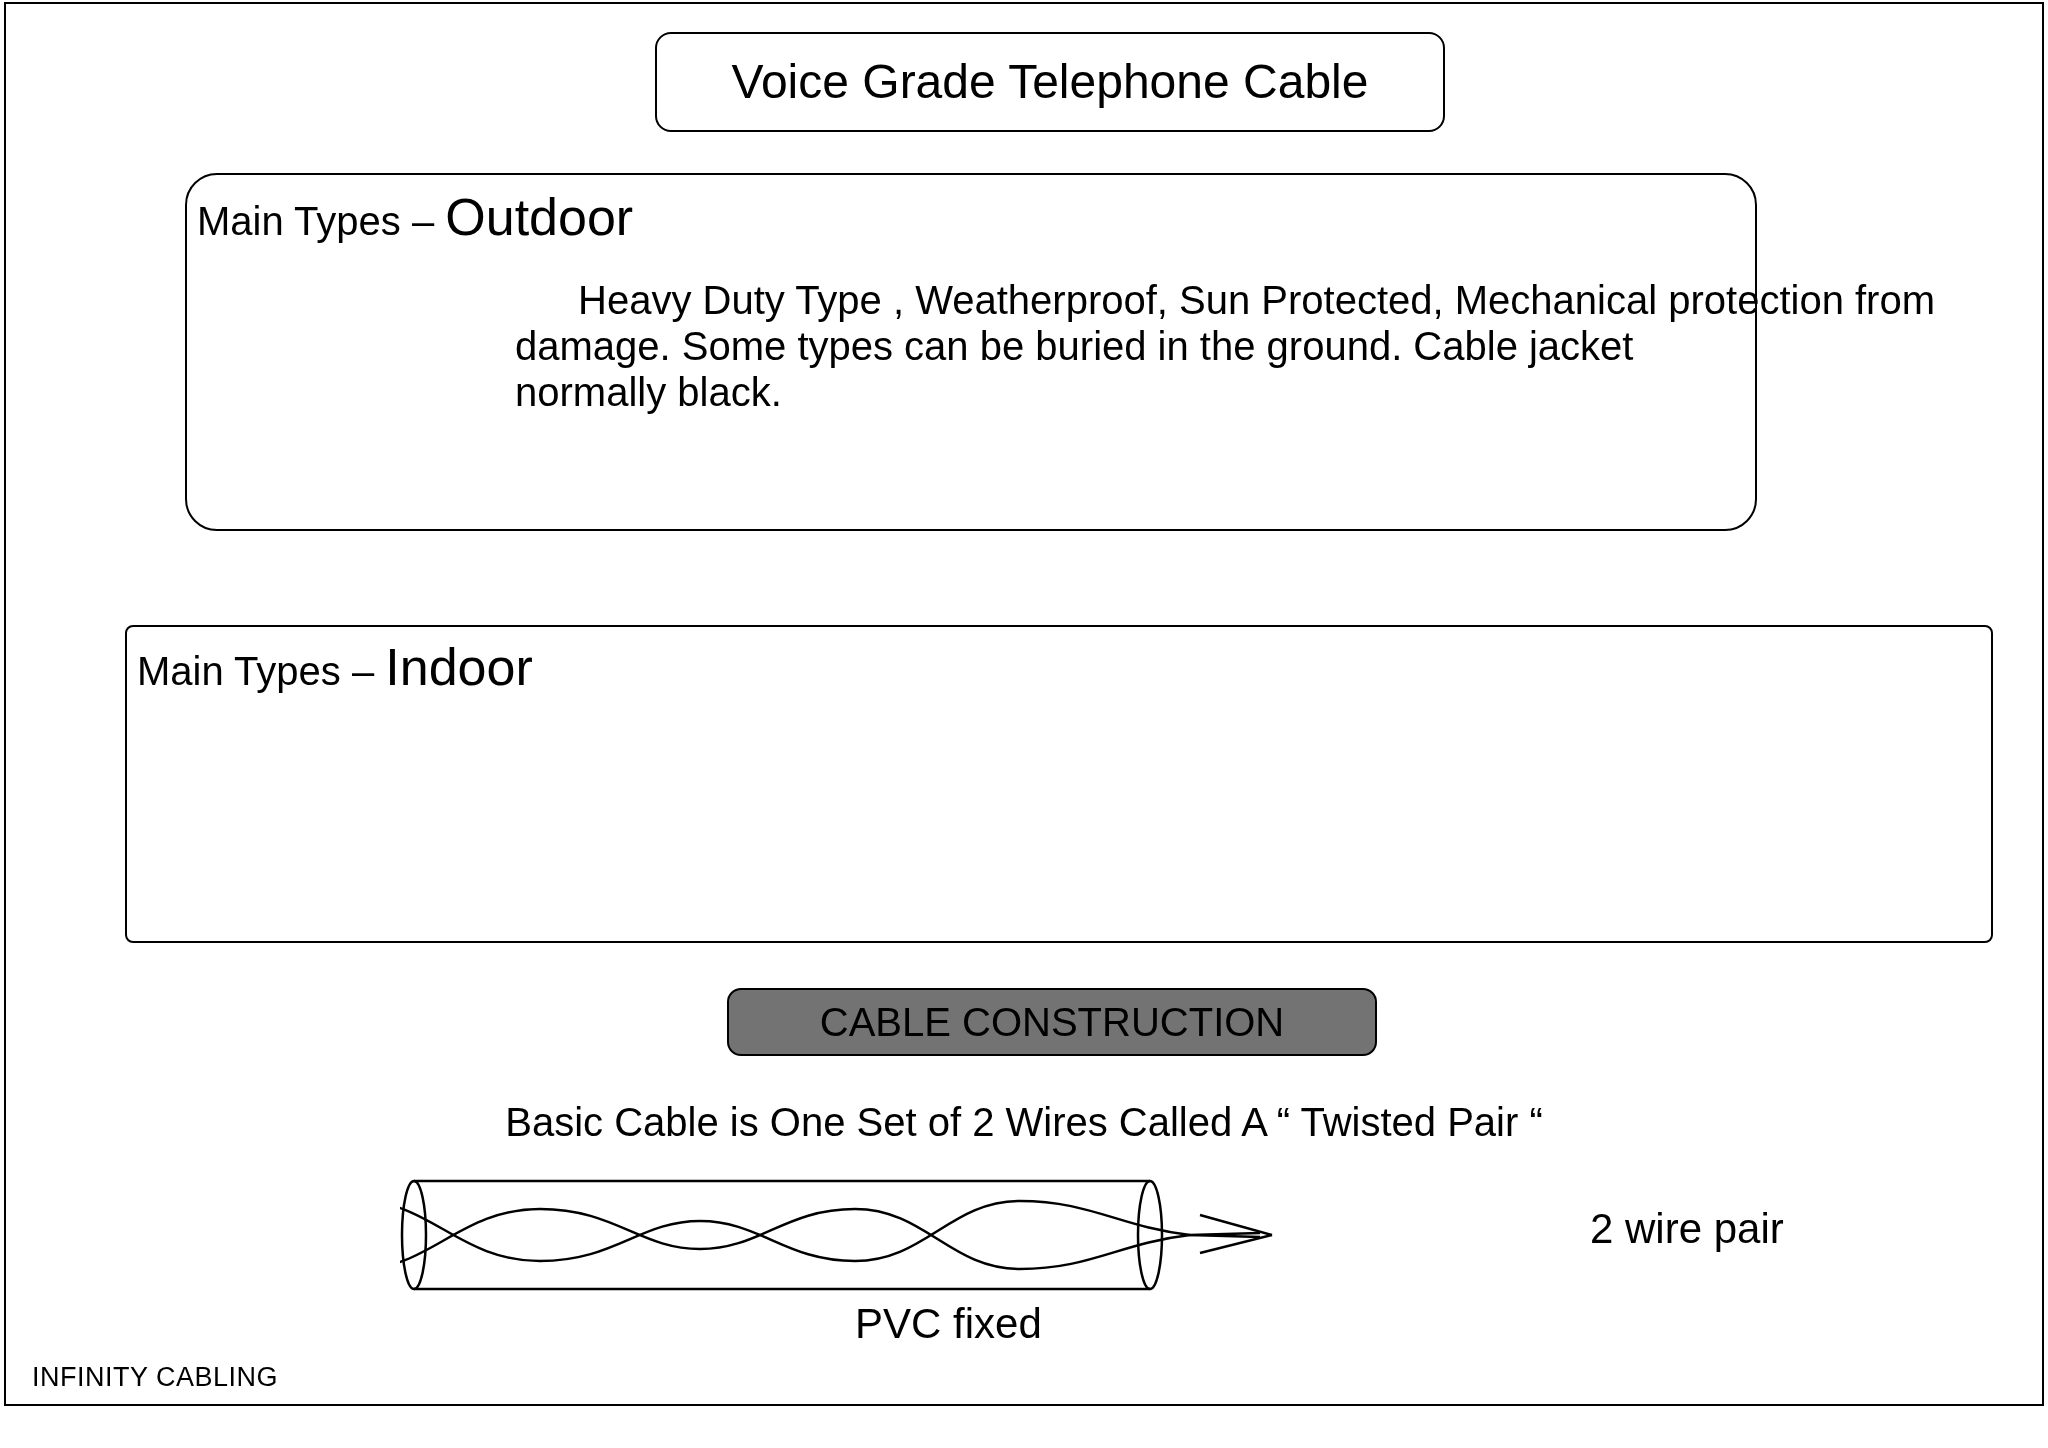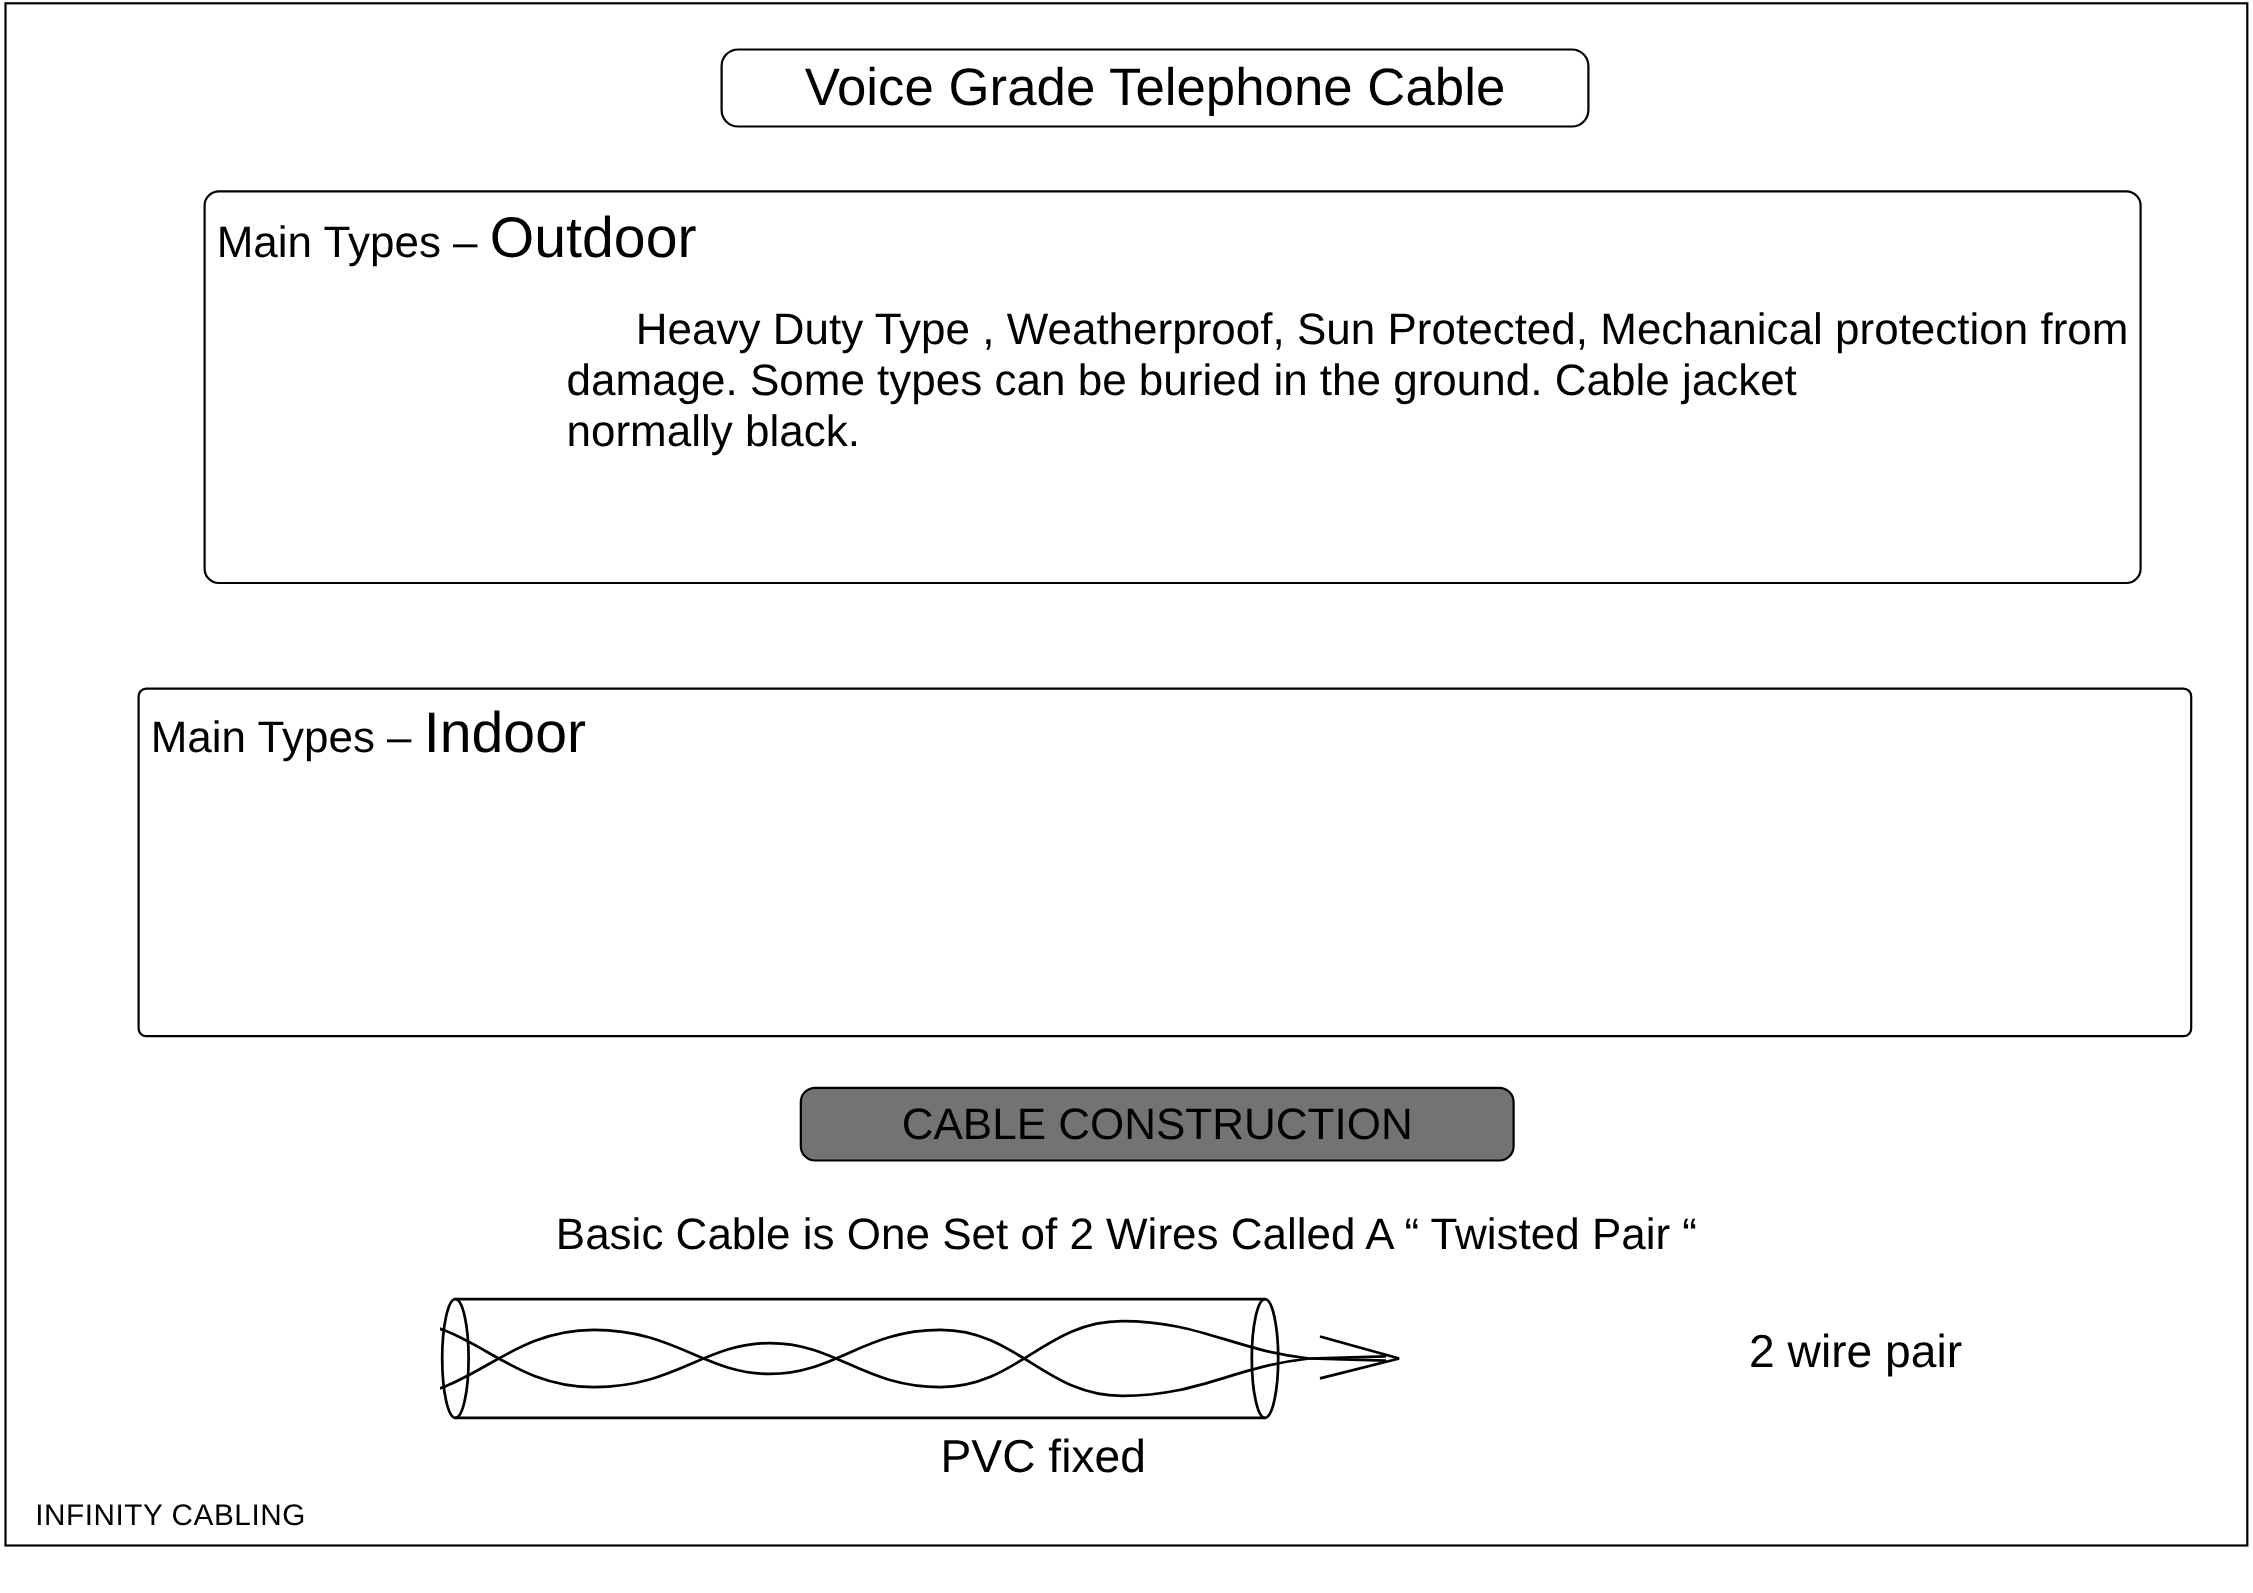--- a/index.html
+++ b/index.html
@@ -27,46 +27,46 @@
     width: 2040px;
     height: 1404px;
     border: 2px solid #000000;
     box-sizing: border-box;
   }
 
   
   #title-box {
     position: absolute;
     left: 655px;
-    top: 44px;
+    top: 32px;
     width: 790px;
-    height: 72px;
+    height: 100px;
     border: 2px solid #000000;
     border-radius: 16px;
     box-sizing: border-box;
     display: flex;
     align-items: center;
     justify-content: center;
     background: #ffffff;
   }
   #title-box .t {
     font-size: 48px;
     line-height: 1;
     white-space: nowrap;
   }
 
   
   #outdoor-box {
     position: absolute;
     left: 185px;
     top: 173px;
-    width: 1762px;
+    width: 1572px;
     height: 358px;
     border: 2px solid #000000;
-    border-radius: 14px;
+    border-radius: 32px;
     box-sizing: border-box;
     background: #ffffff;
   }
   #outdoor-heading {
     position: absolute;
     left: 10px;
     top: 12px;
     white-space: nowrap;
   }
   .mt-small { font-size: 40px; }

